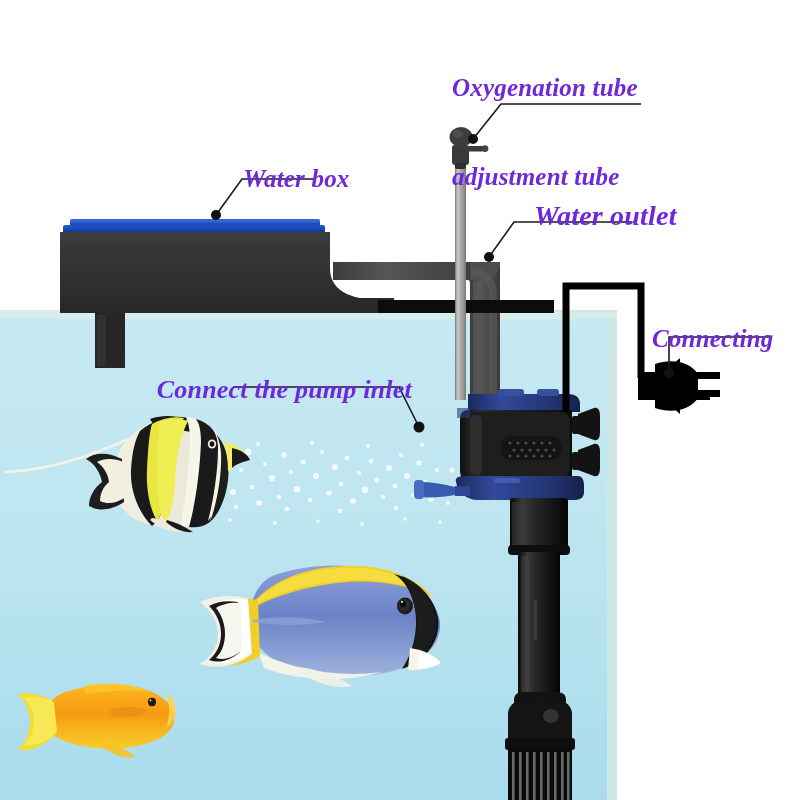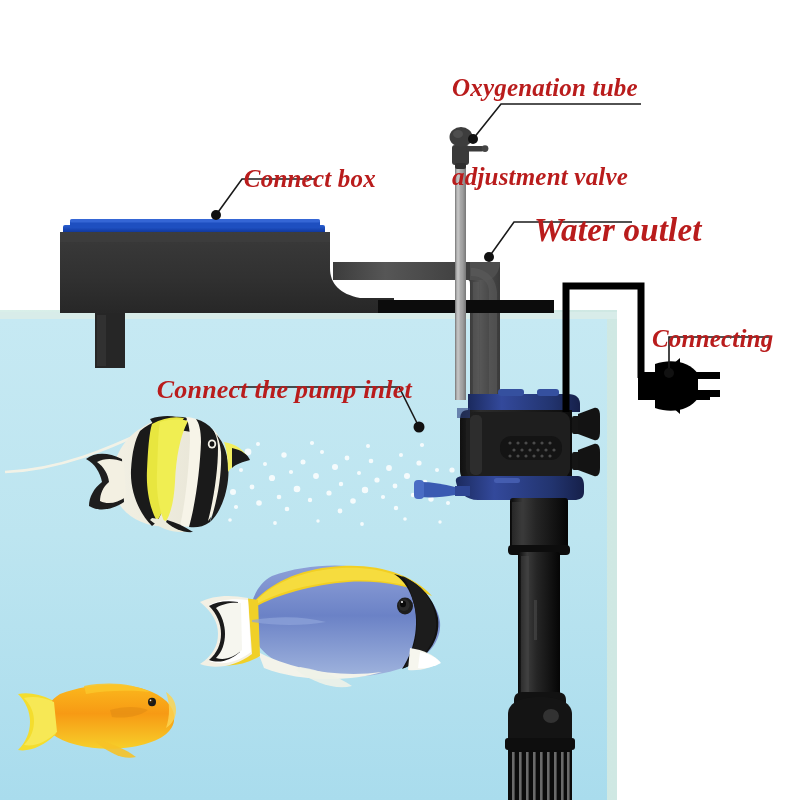--- a/index.html
+++ b/index.html
@@ -22,28 +22,28 @@
     position: absolute;
     left: 0; top: 0;
     width: 800px;
     height: 800px;
   }
   .label {
     position: absolute;
     font-family: "Liberation Serif", "DejaVu Serif", serif;
     font-weight: 700;
     font-style: italic;
-    color: #b91c1c;
+    color: #6d28d9;
     line-height: 1.18;
     white-space: pre;
     letter-spacing: 0.2px;
   }
   .lbl-filter      { left: 218px; top: 134px; font-size: 25px; }
   .lbl-oxy         { left: 452px; top: 14px;  font-size: 25px; }
-  .lbl-outlet      { left: 534px; top: 133px; font-size: 33px; }
+  .lbl-outlet      { left: 534px; top: 133px; font-size: 28px; }
   .lbl-power       { left: 652px; top: 265px; font-size: 25px; }
   .lbl-inlet       { left: 130px; top: 344px; font-size: 26px; }
 </style>
 </head>
 <body>
 
 <div id="stage">
 
   <svg id="art" viewBox="0 0 800 800" xmlns="http://www.w3.org/2000/svg">
     <defs>
@@ -414,26 +414,26 @@
 
       <path d="M669 373 L 669 337 L 769 337"></path>
       <circle cx="669" cy="373" r="5" fill="#111111" stroke="none"></circle>
 
       <path d="M419 427 L 399 387 L 233 387"></path>
       <circle cx="419" cy="427" r="5.5" fill="#111111" stroke="none"></circle>
     </g>
   </svg>
 
   <div class="label lbl-filter">
-    <span>Connect box</span>
+    <span>Water box</span>
   </div>
 
   <div class="label lbl-oxy">
     <div>Oxygenation tube</div>
-    <div>adjustment valve</div>
+    <div>adjustment tube</div>
   </div>
 
   <div class="label lbl-outlet">
     <div>Water outlet</div>
   </div>
 
   <div class="label lbl-power">
     <div>Connecting</div>
   </div>
 

